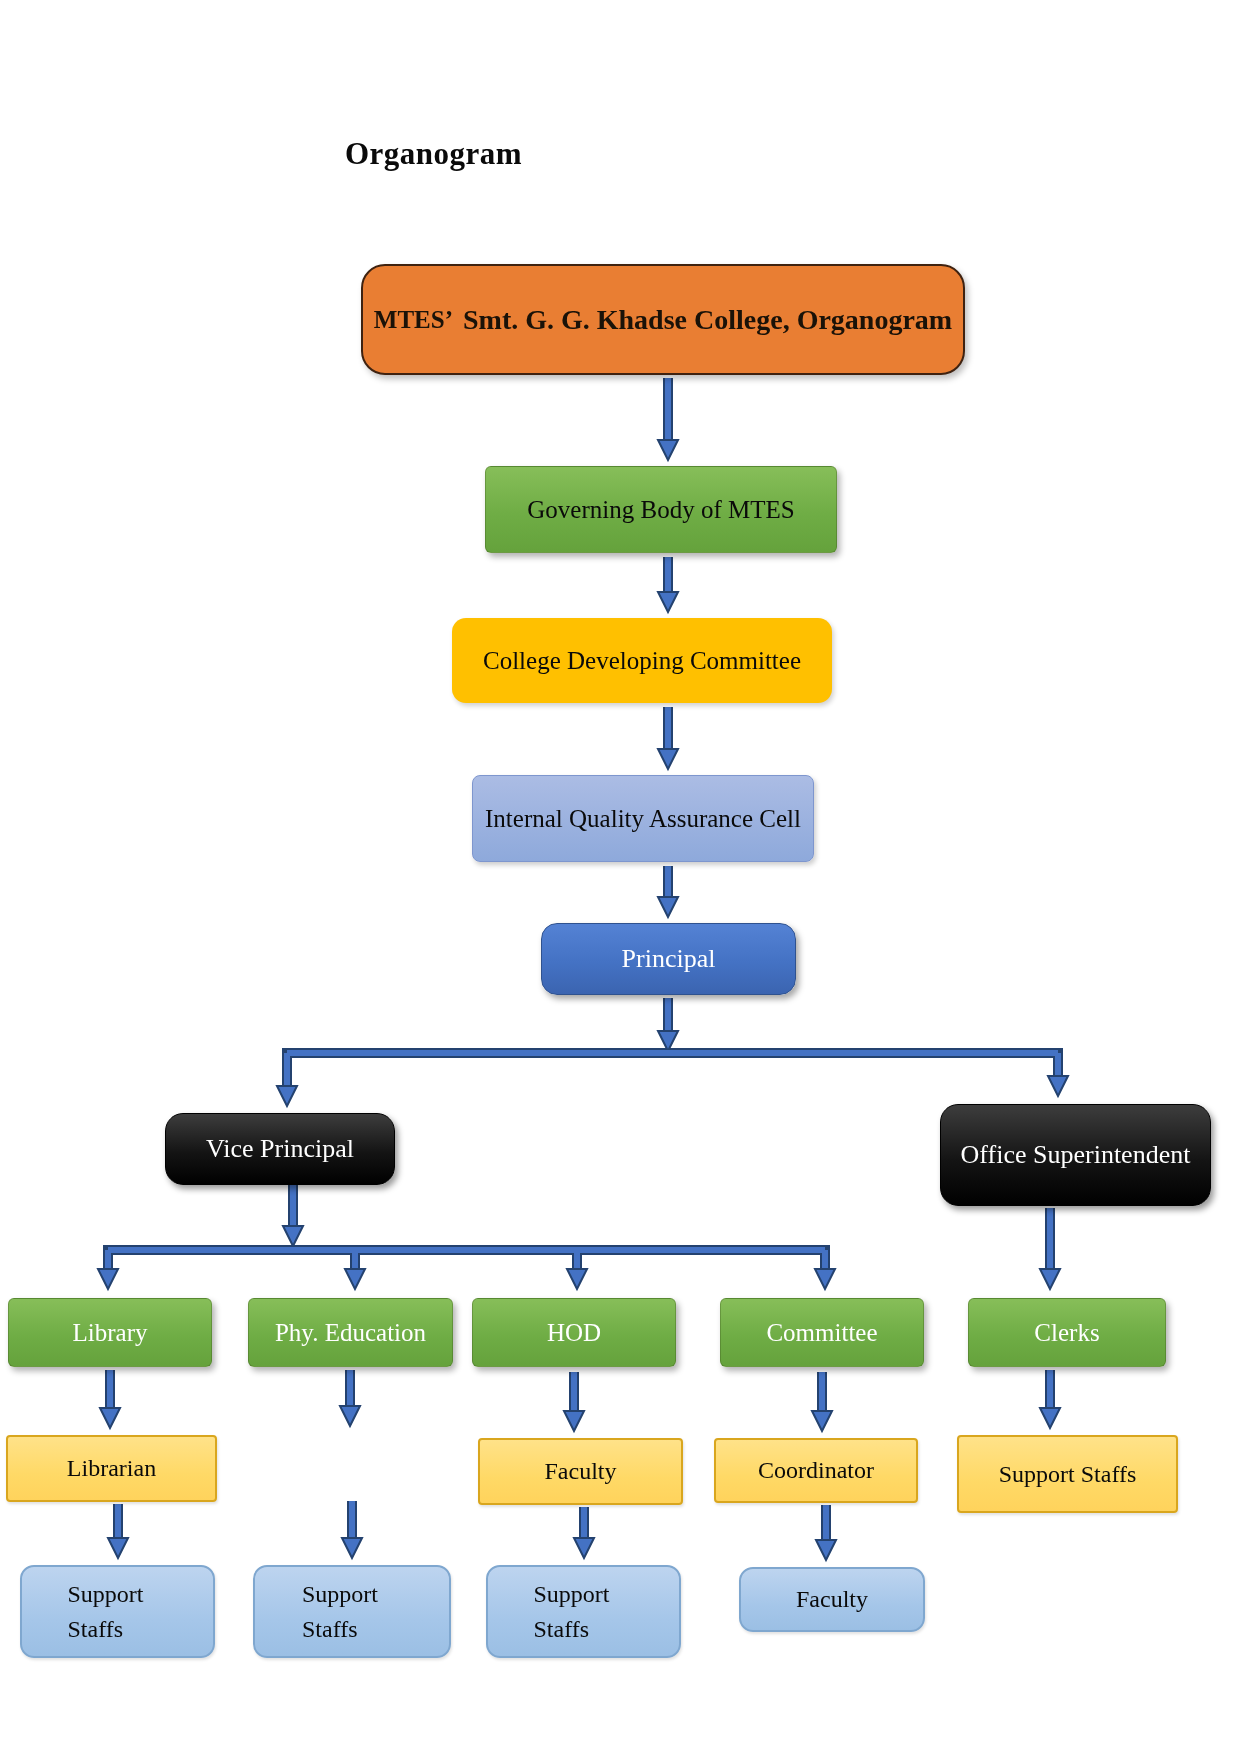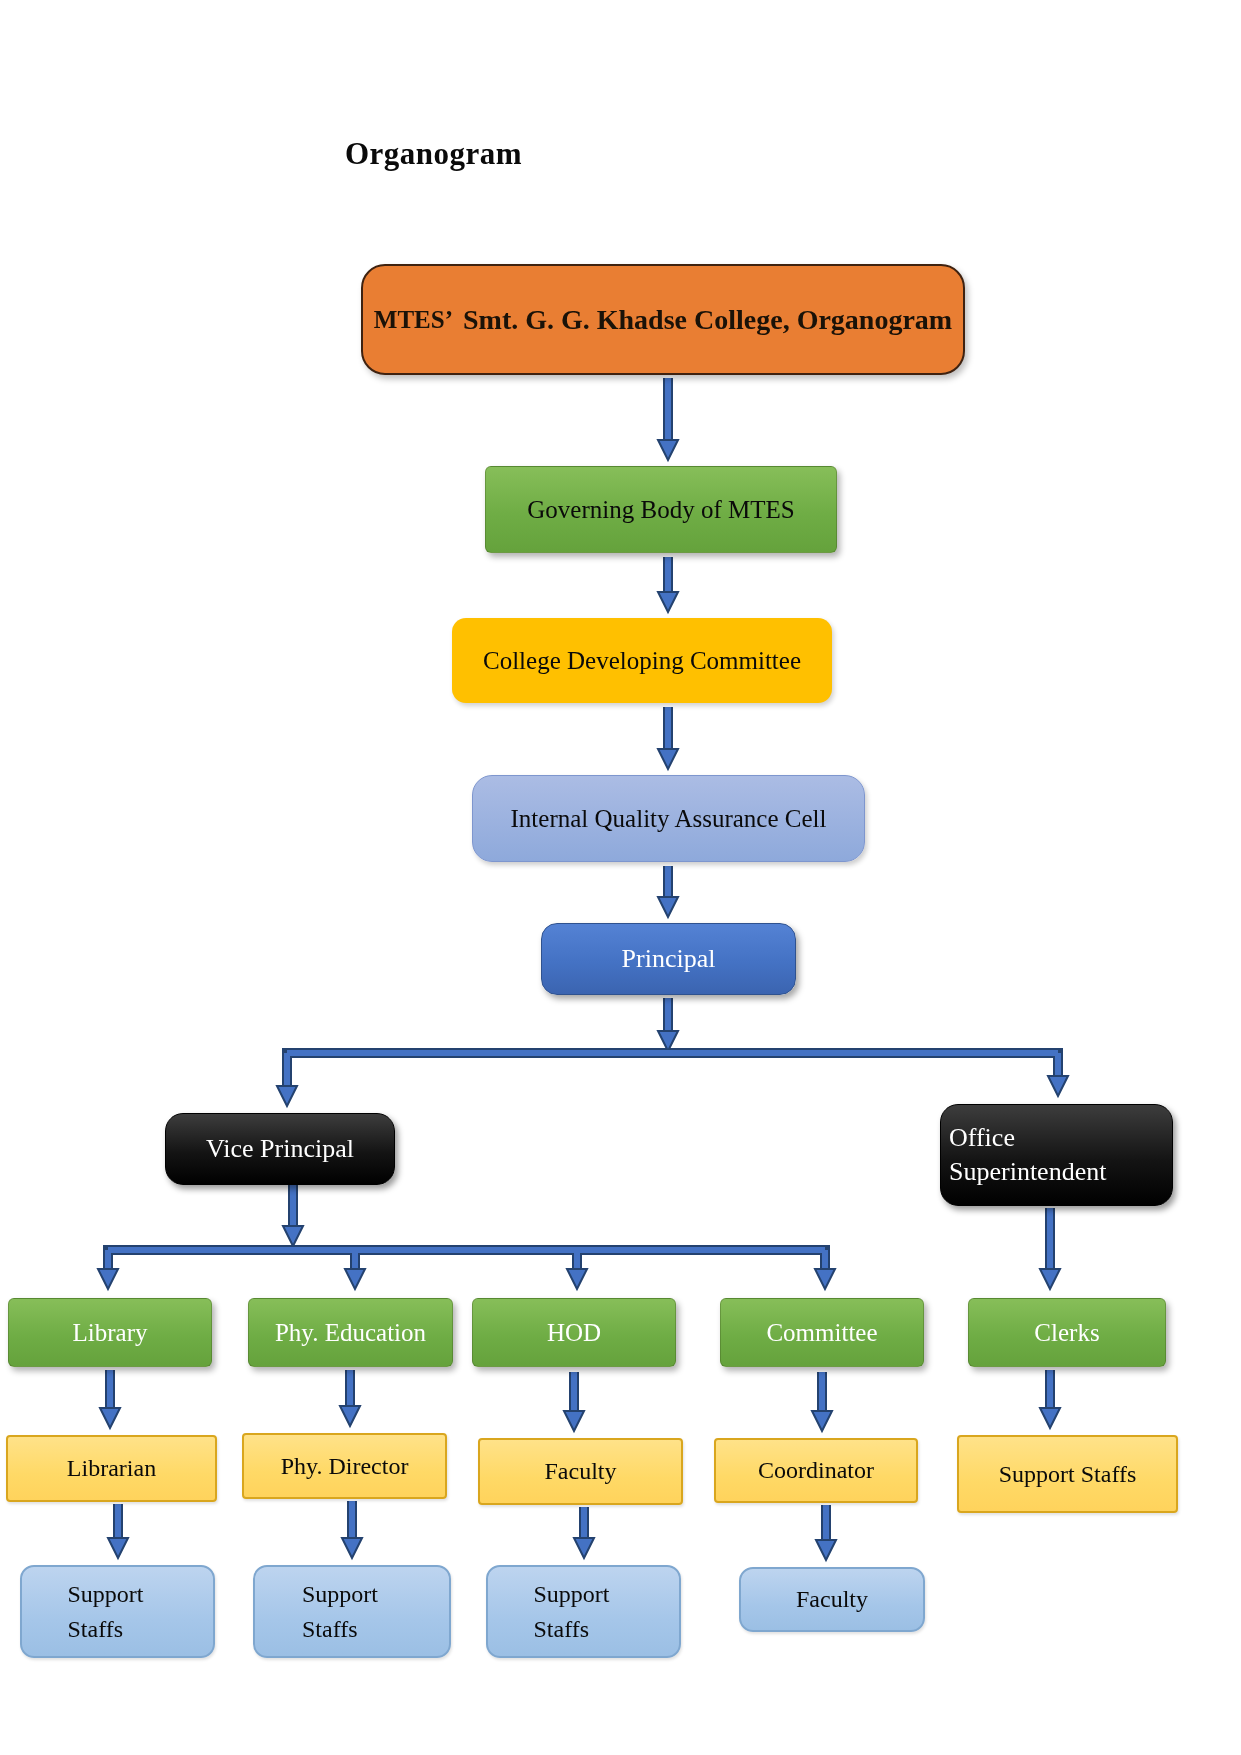--- a/index.html
+++ b/index.html
@@ -55,24 +55,24 @@
     color:#0a0a0a; font-size:25px;
   }
   #box-cdc{
     left:452px; top:618px; width:380px; height:85px;
     background:#ffc000;
     border-radius:14px;
     color:#0a0a0a; font-size:25px;
     box-shadow:2px 3px 5px rgba(0,0,0,0.18);
   }
   #box-iqac{
-    left:472px; top:775px; width:393px; height:87px;
+    left:472px; top:775px; width:342px; height:87px;
     background:linear-gradient(180deg,#abbce4 0%,#8ea9db 100%);
     border:1px solid #7e96ce;
-    border-radius:20px;
+    border-radius:8px;
     color:#0a0a0a; font-size:25px;
     line-height:1.35;
     box-shadow:2px 3px 5px rgba(0,0,0,0.2);
     padding:0 10px;
   }
   #box-principal{
     left:541px; top:923px; width:255px; height:72px;
     background:linear-gradient(180deg,#5482d4 0%,#4472c4 55%,#3b64b0 100%);
     border:1px solid #2f528f;
     border-radius:16px;
@@ -80,21 +80,21 @@
     box-shadow:3px 4px 6px rgba(0,0,0,0.35);
   }
   .black-box{
     background:linear-gradient(180deg,#3d3d3d 0%,#141414 55%,#000000 100%);
     border:1px solid #000000;
     border-radius:18px;
     color:#ffffff;
     box-shadow:3px 4px 6px rgba(0,0,0,0.4);
   }
   #box-vp{left:165px; top:1113px; width:230px; height:72px; font-size:26px;}
-  #box-os{left:940px; top:1104px; width:233px; height:102px; font-size:26px; line-height:1.3; padding:0 8px;}
+  #box-os{left:940px; top:1104px; width:271px; height:102px; font-size:26px; line-height:1.3; padding:0 8px;}
 
   .green-leaf{
     color:#ffffff;
     font-size:25px;
   }
   #box-library  {left:8px;   top:1298px; width:204px; height:69px;}
   #box-phyedu   {left:248px; top:1298px; width:205px; height:69px;}
   #box-hod      {left:472px; top:1298px; width:204px; height:69px;}
   #box-committee{left:720px; top:1298px; width:204px; height:69px;}
   #box-clerks   {left:968px; top:1298px; width:198px; height:69px;}
@@ -233,23 +233,20 @@
   <div class="node green-grad green-leaf" id="box-committee">
     <span>Committee</span>
   </div>
   <div class="node green-grad green-leaf" id="box-clerks">
     <span>Clerks</span>
   </div>
 
   <div class="node tan-box" id="box-librarian">
     <span>Librarian</span>
   </div>
-  <div class="node tan-box" id="box-phydir">
-    <span>Phy. Director</span>
-  </div>
   <div class="node tan-box" id="box-faculty">
     <span>Faculty</span>
   </div>
   <div class="node tan-box" id="box-coord">
     <span>Coordinator</span>
   </div>
   <div class="node tan-box" id="box-supstaff">
     <span>Support Staffs</span>
   </div>
 

